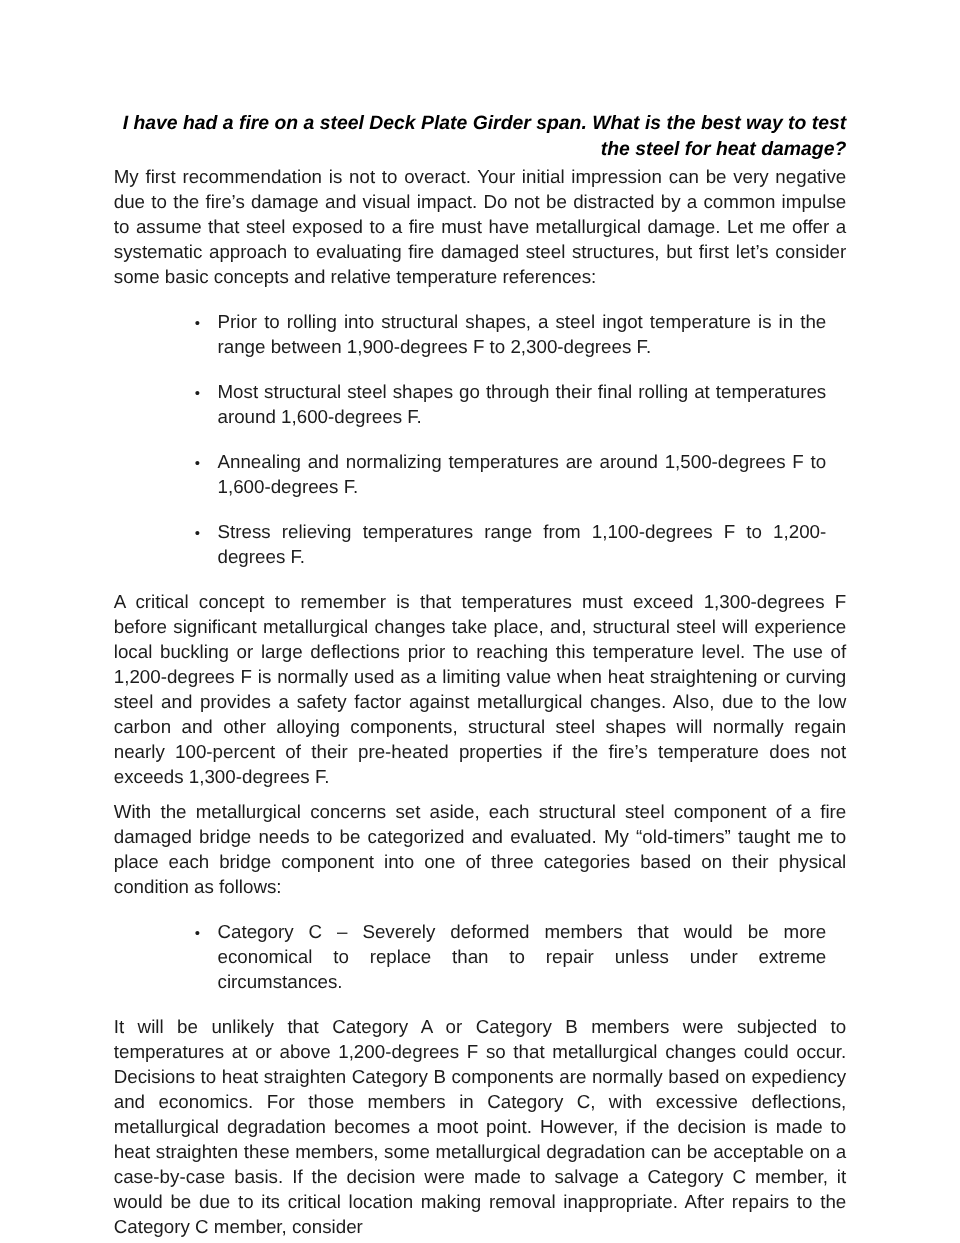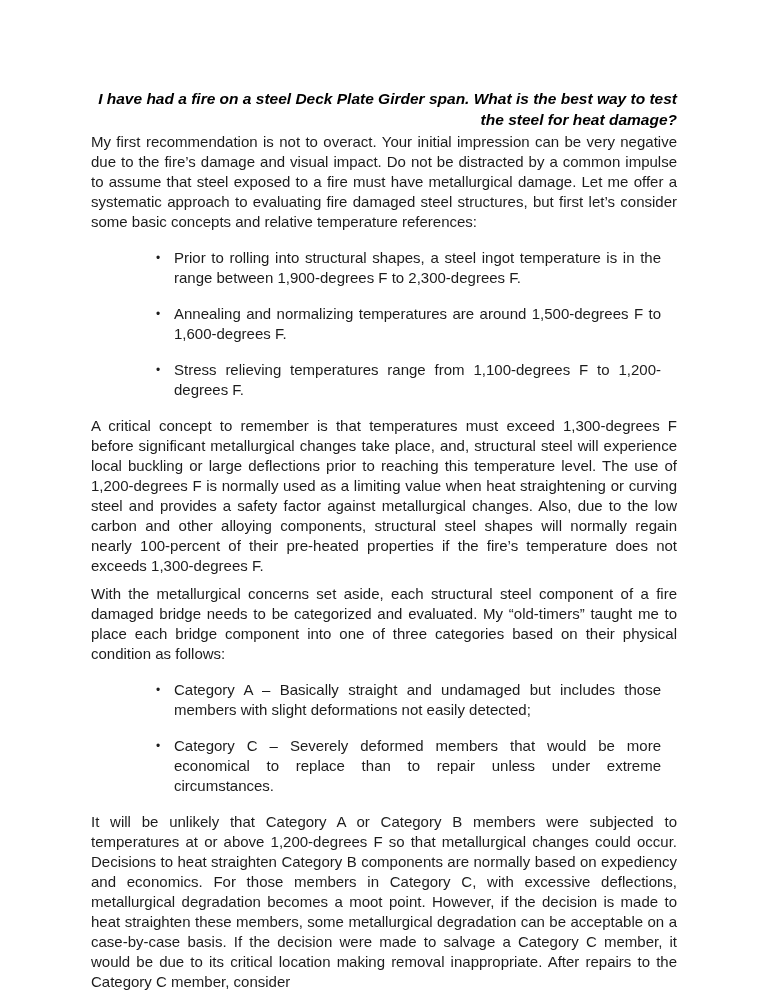--- a/index.html
+++ b/index.html
@@ -68,38 +68,38 @@
 
   <p class="para">My first recommendation is not to overact.  Your initial impression can be very negative due to the fire’s damage and visual impact.  Do not be distracted by a common impulse to assume that steel exposed to a fire must have metallurgical damage.  Let me offer a systematic approach to evaluating fire damaged steel structures, but first let’s consider some basic concepts and relative temperature references:</p>
 
   <ul class="bullet-list">
     <li>
       <span class="bullet"></span>
       <span>Prior to rolling into structural shapes, a steel ingot temperature is in the range between 1,900-degrees F to 2,300-degrees F.</span>
     </li>
     <li>
       <span class="bullet"></span>
+      <span>Most structural steel shapes go through their final rolling at temperatures around 1,600-degrees F.</span>
+    </li>
+    <li>
+      <span class="bullet"></span>
       <span>Annealing and normalizing temperatures are around 1,500-degrees F to 1,600-degrees F.</span>
     </li>
     <li>
       <span class="bullet"></span>
       <span>Stress relieving temperatures range from 1,100-degrees F to 1,200-degrees F.</span>
     </li>
   </ul>
 
   <p class="para">A critical concept to remember is that temperatures must exceed 1,300-degrees F before significant metallurgical changes take place, and, structural steel will experience local buckling or large deflections prior to reaching this temperature level.  The use of 1,200-degrees F is normally used as a limiting value when heat straightening or curving steel and provides a safety factor against metallurgical changes.  Also, due to the low carbon and other alloying components, structural steel shapes will normally regain nearly 100-percent of their pre-heated properties if the fire’s temperature does not exceeds 1,300-degrees F.</p>
 
   <p class="para no-gap">With the metallurgical concerns set aside, each structural steel component of a fire damaged bridge needs to be categorized and evaluated.  My “old-timers” taught me to place each bridge component into one of three categories based on their physical condition as follows:</p>
 
   <ul class="bullet-list">
     <li>
       <span class="bullet"></span>
-      <span>Category A – Basically straight and undamaged but includes those members with slight deformations not easily detected;</span>
-    </li>
-    <li>
-      <span class="bullet"></span>
       <span>Category C – Severely deformed members that would be more economical to replace than to repair unless under extreme circumstances.</span>
     </li>
   </ul>
 
   <p class="para">It will be unlikely that Category A or Category B members were subjected to temperatures at or above 1,200-degrees F so that metallurgical changes could occur.  Decisions to heat straighten Category B components are normally based on expediency and economics.  For those members in Category C, with excessive deflections, metallurgical degradation becomes a moot point.  However, if the decision is made to heat straighten these members, some metallurgical degradation can be acceptable on a case-by-case basis.  If the decision were made to salvage a Category C member, it would be due to its critical location making removal inappropriate.  After repairs to the Category C member, consider</p>
 
 </div>
 
 </body></html>

